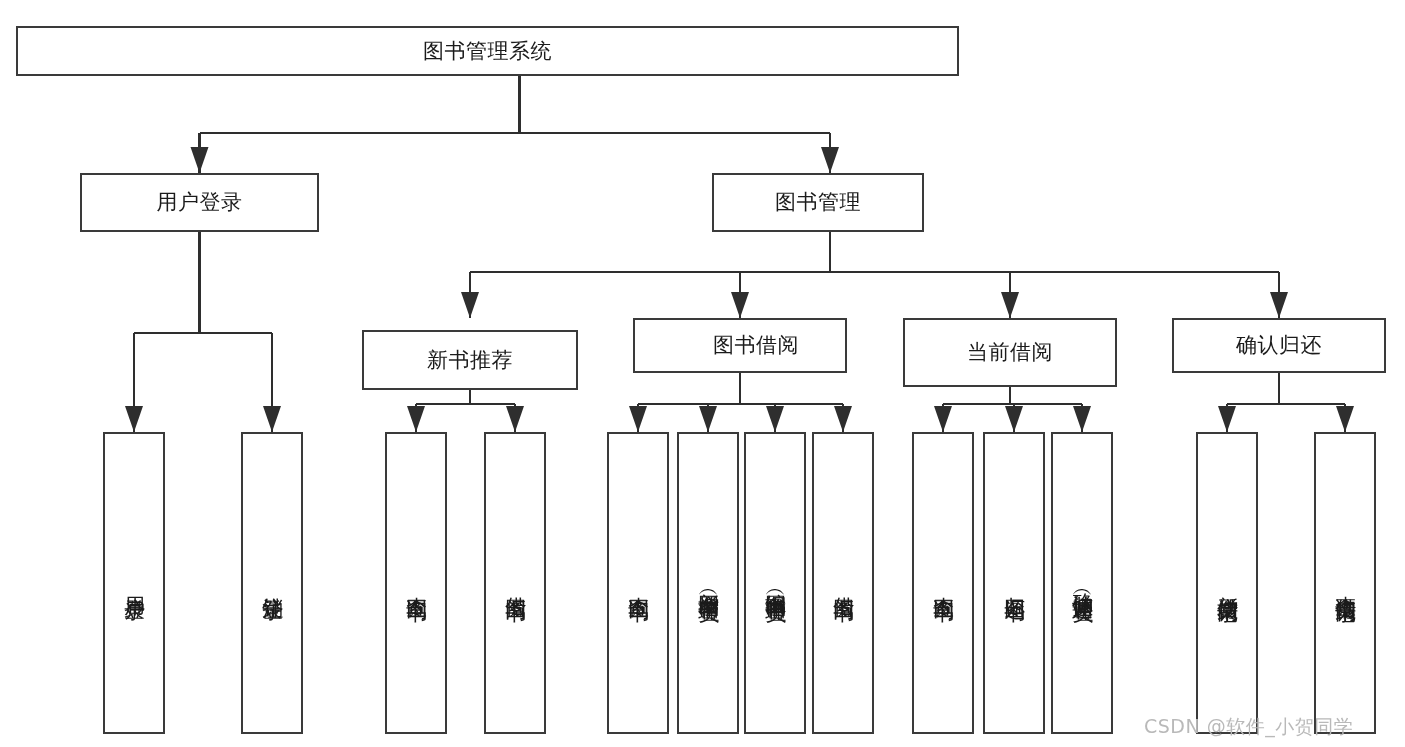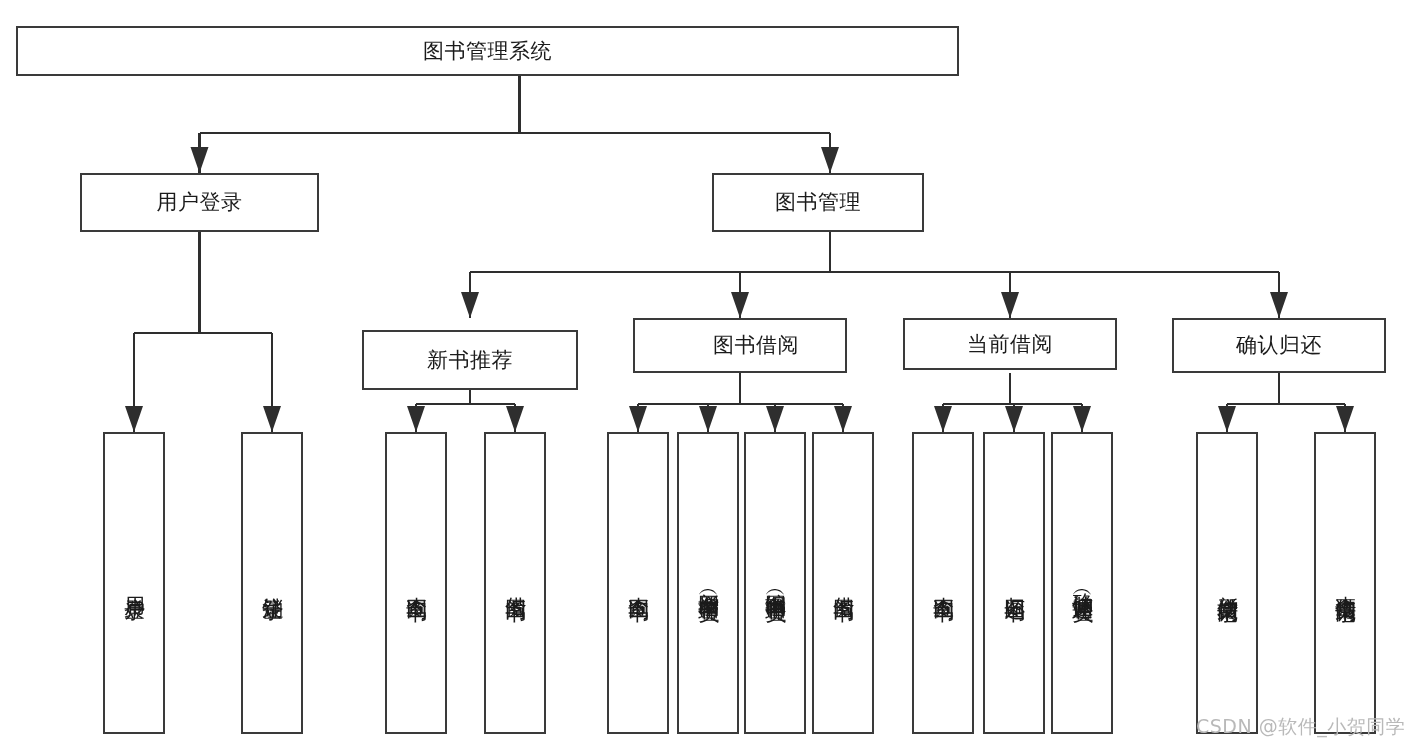--- a/index.html
+++ b/index.html
@@ -139,21 +139,21 @@
       </div>
       <div class="node node-tier2" style="left: 712px; top: 173px; width: 212px; height: 59px;">
         <span class="label">图书管理</span>
       </div>
       <div class="node node-tier3" style="left: 362px; top: 318px; width: 216px; height: 60px; margin-top: 12px;">
         <span class="label">新书推荐</span>
       </div>
       <div class="node node-tier3" style="left: 633px; top: 318px; width: 214px; height: 55px; padding-left: 32px;">
         <span class="label">图书借阅</span>
       </div>
-      <div class="node node-tier3" style="left: 903px; top: 318px; width: 214px; height: 52px;">
+      <div class="node node-tier3" style="left: 903px; top: 318px; width: 214px; height: 69px;">
         <span class="label">当前借阅</span>
       </div>
       <div class="node node-tier3" style="left: 1172px; top: 318px; width: 214px; height: 55px;">
         <span class="label">确认归还</span>
       </div>
       <div class="node node-leaf" style="left: 103px; top: 432px; width: 62px; height: 302px;">
         <span class="label">用户登录</span>
       </div>
       <div class="node node-leaf" style="left: 241px; top: 432px; width: 62px; height: 302px;">
         <span class="label">注销登录</span>
@@ -186,15 +186,15 @@
         <span class="label">确认归还（管理员）</span>
       </div>
       <div class="node node-leaf" style="left: 1196px; top: 432px; width: 62px; height: 302px;">
         <span class="label">新增借阅记录</span>
       </div>
       <div class="node node-leaf" style="left: 1314px; top: 432px; width: 62px; height: 302px;">
         <span class="label">查询借阅记录</span>
       </div>
     </div>
 
-  <div class="watermark" style="left:1196px; top:714px;">CSDN @软件_小贺同学</div>
+  <div class="watermark" style="left:1144px; top:714px;">CSDN @软件_小贺同学</div>
 
 </div>
 
 </body></html>

